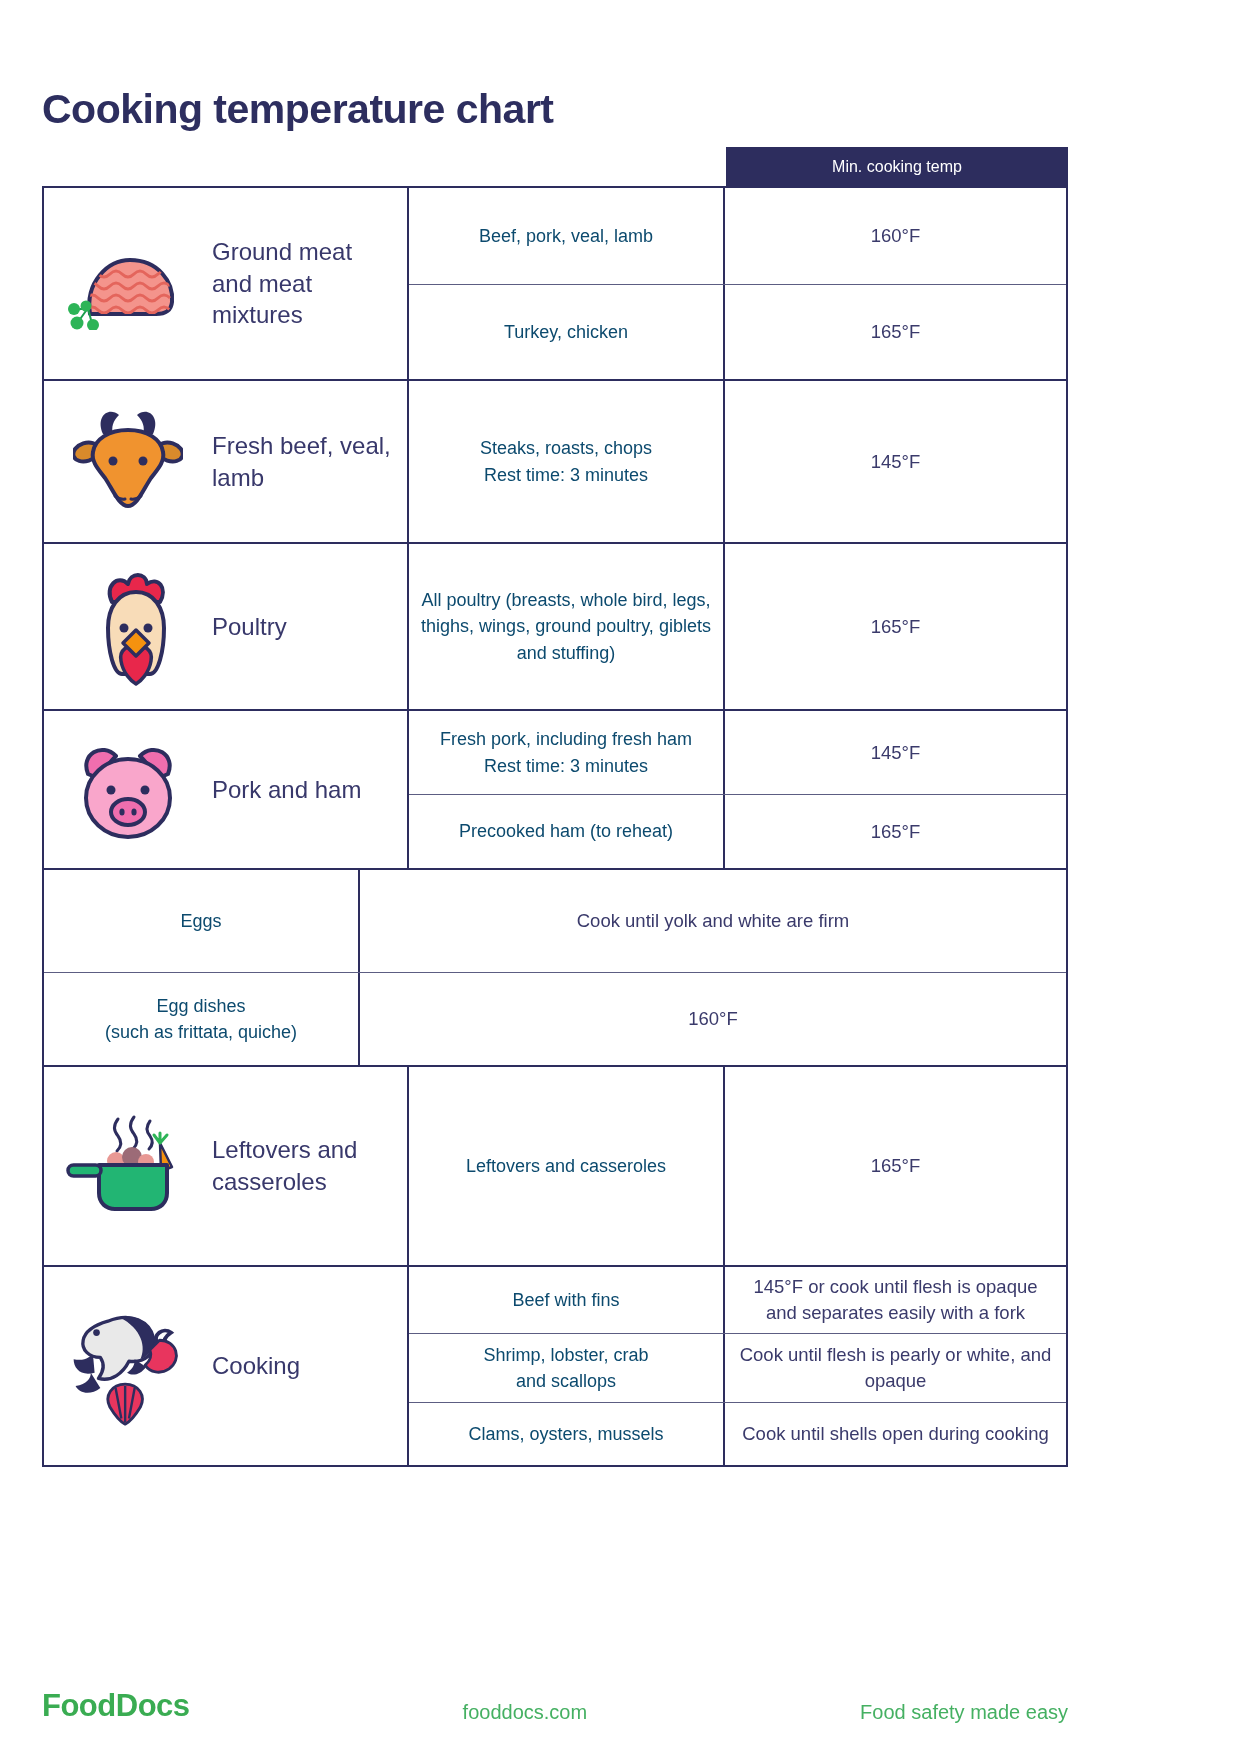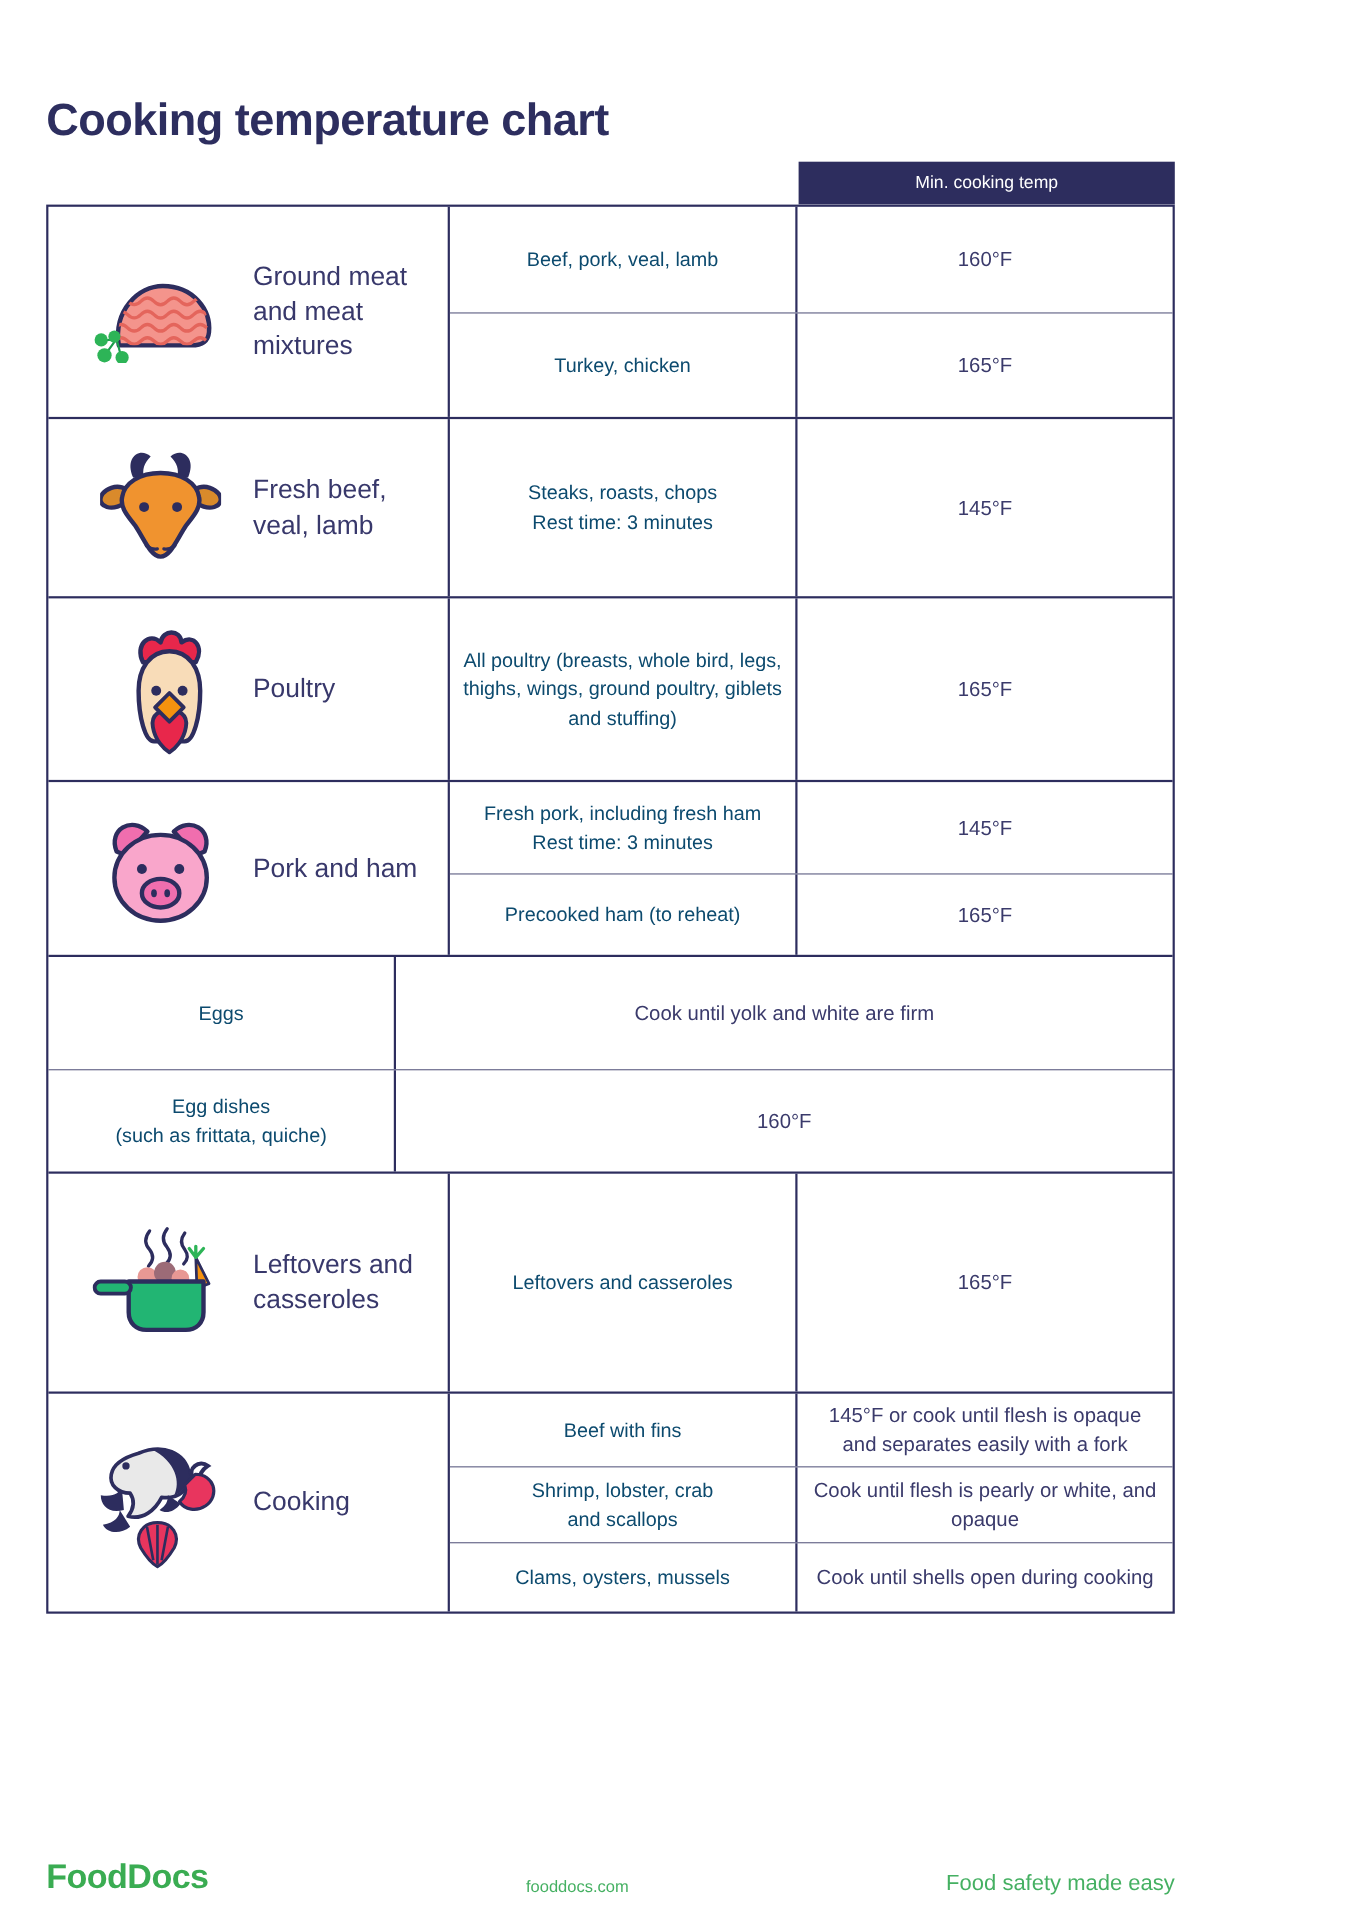--- a/index.html
+++ b/index.html
@@ -28,21 +28,21 @@
     width:1026px;
     border:2px solid #2d2d5e;
     background:#ffffff;
   }
   .cat-row { display:flex; }
   .cat-row + .cat-row { border-top:2px solid #2d2d5e; }
   .cat-cell {
     width:365px; flex:0 0 365px;
     border-right:2px solid #2d2d5e;
     display:flex; align-items:center;
-    padding-left:40px; gap:22px;
+    padding-left:22px; gap:22px;
   }
   .icon { flex:0 0 124px; width:124px; display:flex; justify-content:center; }
   .cat-label { font-size:24px; line-height:1.32; color:#38386b; max-width:180px; }
   .sub-rows { flex:1; display:flex; flex-direction:column; }
   .sub-row { display:flex; flex:1; }
   .sub-row + .sub-row { border-top:1px solid #5c5d82; }
   .item-cell {
     width:316px; flex:0 0 316px;
     border-right:2px solid #2d2d5e;
     display:flex; align-items:center; justify-content:center;
@@ -53,21 +53,21 @@
     flex:1;
     display:flex; align-items:center; justify-content:center;
     text-align:center; font-size:18.5px; line-height:1.4;
     padding:8px 14px; white-space:pre-line; color:#3a3a6b;
   }
   .footer {
     position:absolute; left:42px; top:1688px; width:1026px;
     display:flex; align-items:flex-end; justify-content:space-between;
   }
   .footer .logo { font-size:31px; font-weight:800; color:#3aac52; letter-spacing:-0.5px; }
-  .footer .url { font-size:15px; color:#45b062; }
+  .footer .url { font-size:20px; color:#45b062; }
   .footer .tagline { font-size:20px; color:#45b062; }
   svg { display:block; }
 </style>
 </head>
 <body>
 
 <div class="page">
 
   <h1 class="title">Cooking temperature chart</h1>
 

